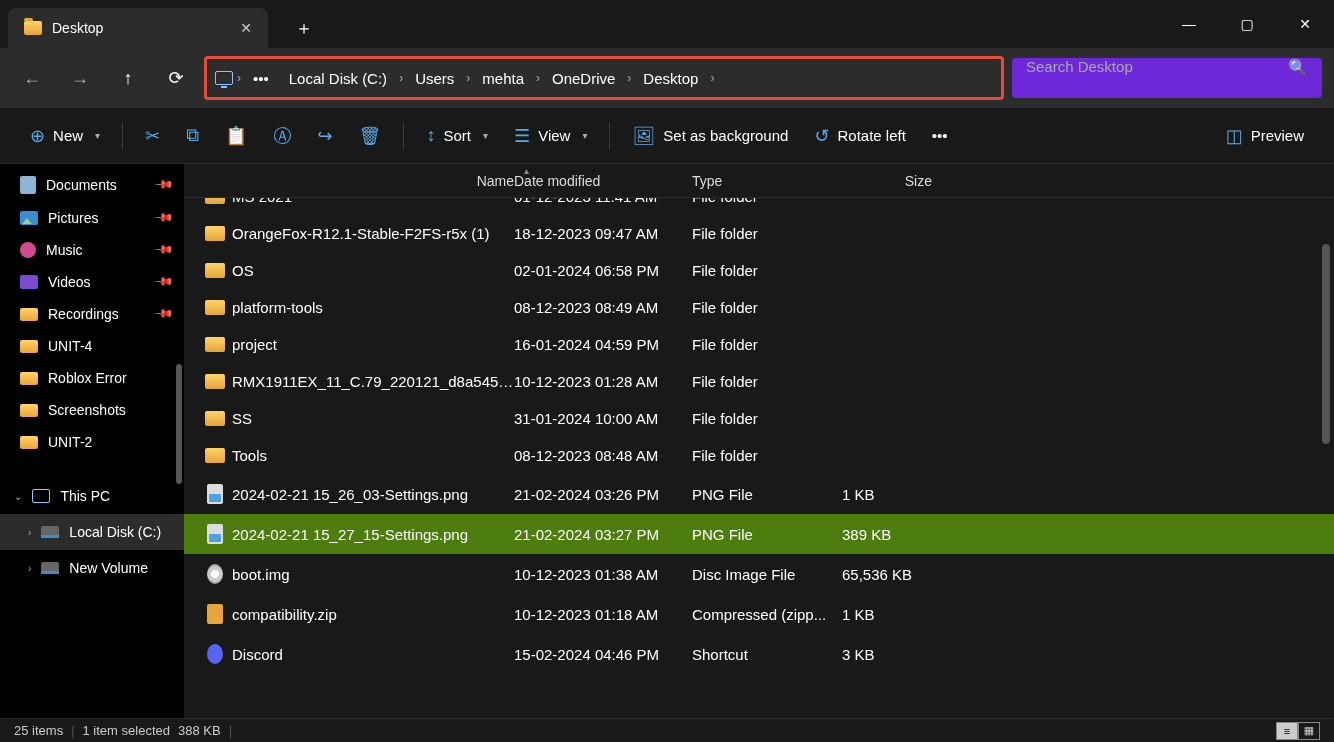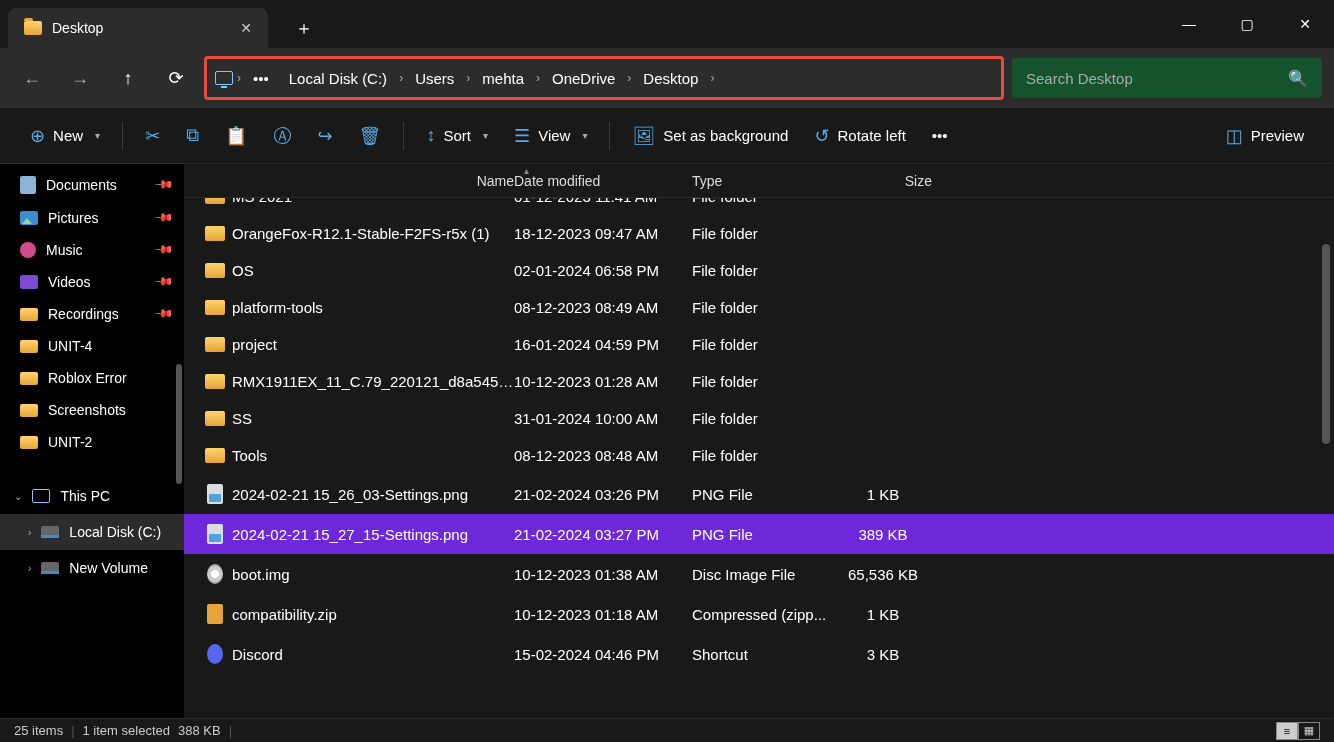--- a/index.html
+++ b/index.html
@@ -17,21 +17,21 @@
 
   
   .navrow { height: 60px; display: flex; align-items: center; background: #2c2c2c; padding: 0 12px; gap: 8px; }
   .navbtn { width: 40px; height: 40px; display: flex; align-items: center; justify-content: center; color: #aaa; font-size: 18px; }
   .navbtn.active { color: #fff; }
   .breadcrumb-wrap { flex: 1; height: 44px; border: 3px solid #e74c3c; border-radius: 4px; display: flex; align-items: center; padding: 0 8px; gap: 4px; min-width: 0; overflow: hidden; }
   .crumb { display: flex; align-items: center; gap: 12px; padding: 0 8px; white-space: nowrap; color:#fff; font-size: 15px; }
   .crumb-sep { color: #aaa; font-size: 12px; }
   .monitor-icon { width:18px; height:14px; border:1.5px solid #89c5ff; border-radius:2px; position:relative; }
   .monitor-icon::after { content:""; position:absolute; bottom:-4px; left:5px; width:6px; height:2px; background:#89c5ff; }
-  .search { width: 310px; height: 40px; background: #14532d; border-radius: 4px; display: flex; align-items: center; padding: 0 14px; color: #aaa; font-size: 15px; }
+  .search { width: 310px; height: 40px; background: #6d28d9; border-radius: 4px; display: flex; align-items: flex-start; padding: 0 14px; color: #aaa; font-size: 15px; }
   .search span:last-child { margin-left:auto; font-size:16px; }
 
   
   .toolbar { height: 56px; display: flex; align-items: center; background: #191919; padding: 0 20px; gap: 6px; border-bottom: 1px solid #2a2a2a; }
   .tb-btn { display: flex; align-items: center; gap: 8px; padding: 6px 10px; color: #fff; font-size: 15px; }
   .tb-icon { color: #5aa9e6; font-size: 18px; }
   .tb-sep { width:1px; height:28px; background:#3a3a3a; margin: 0 6px; }
   .chev { font-size: 10px; color:#aaa; margin-left:4px; }
   .tb-right { margin-left: auto; display:flex; align-items:center; gap:8px; }
 
@@ -50,26 +50,26 @@
   
   .filepane { flex:1; background:#191919; position:relative; }
   .columns { display:flex; border-bottom:1px solid #2a2a2a; height:34px; align-items:center; padding-left:20px; color:#ddd; font-size:14px; }
   .col-name { width: 310px; text-align: right; }
   .col-date { width: 178px; }
   .col-type { width: 150px; }
   .col-size { width: 90px; text-align:right; }
   .sort-ind { position:absolute; top:1px; left: 340px; color:#888; font-size:10px; }
   .files { overflow:hidden; }
   .row { display:flex; align-items:center; padding: 10px 0 10px 20px; font-size:15px; color:#fff; }
-  .row.selected { background:#6d28d9; }
+  .row.selected { background:#4d7c0f; }
   .row .ic { width:22px; display:flex; justify-content:center; margin-right:6px; flex-shrink:0; }
   .row .nm { width: 282px; white-space:nowrap; overflow:hidden; text-overflow:ellipsis; }
   .row .dt { width: 178px; }
   .row .tp { width: 150px; white-space:nowrap; overflow:hidden; text-overflow:ellipsis; }
-  .row .sz { width: 90px; text-align:center; padding-right:8px; }
+  .row .sz { width: 90px; text-align:left; padding-right:8px; }
   .folder-ic { width:20px; height:15px; background:linear-gradient(#ffd36b,#e6a43a); border-radius:2px; }
   .file-ic { width:16px; height:20px; background:#ddd; border-radius:2px; position:relative; }
   .file-ic.png::after { content:""; position:absolute; bottom:2px; left:2px; right:2px; height:8px; background:#4aa3df; border-radius:1px; }
   .file-ic.disc { border-radius:50%; background: radial-gradient(circle,#fff 30%,#ccc 31%,#ccc 60%,#aaa 61%); }
   .file-ic.zip { background:#e6a43a; }
   .file-ic.lnk { background:#5865f2; border-radius:50%; }
   .file-scroll { position:absolute; right:4px; top:80px; width:8px; height:200px; background:#555; border-radius:4px; }
 
   
   .statusbar { height:24px; background:#191919; border-top:1px solid #2a2a2a; display:flex; align-items:center; padding:0 14px; font-size:13px; color:#ccc; gap:8px; }

